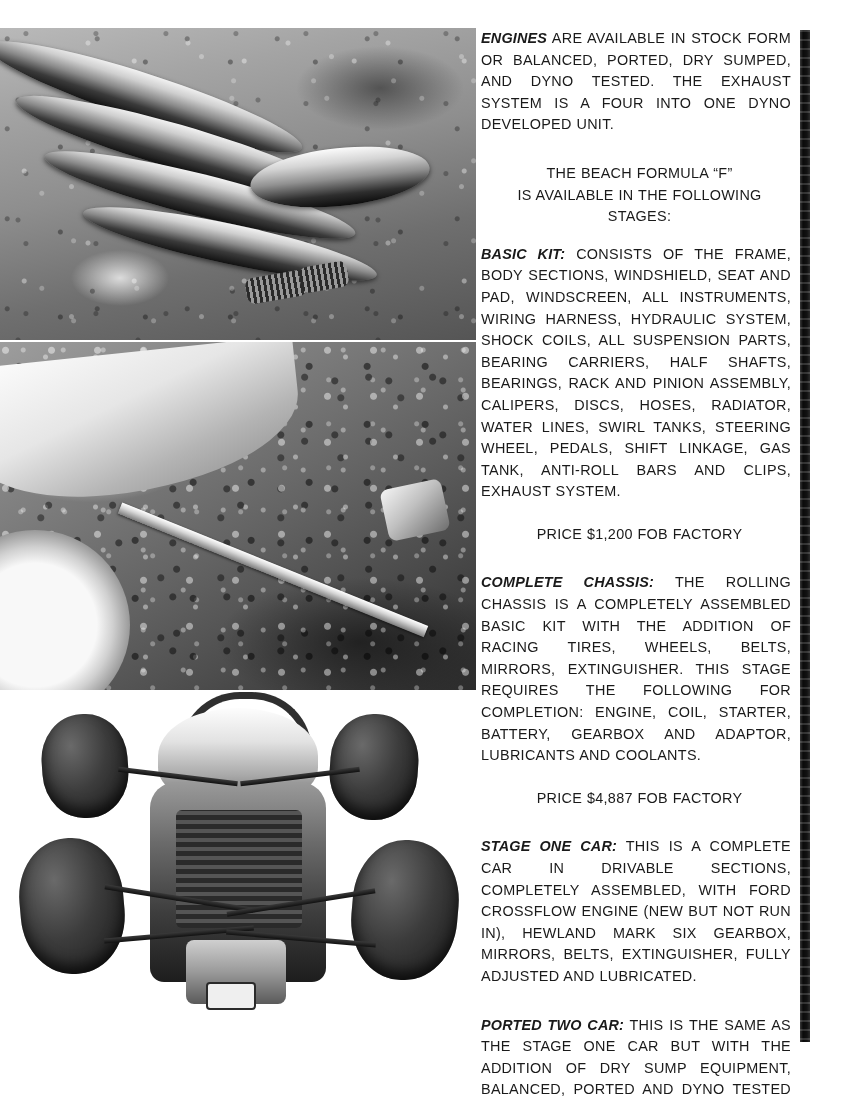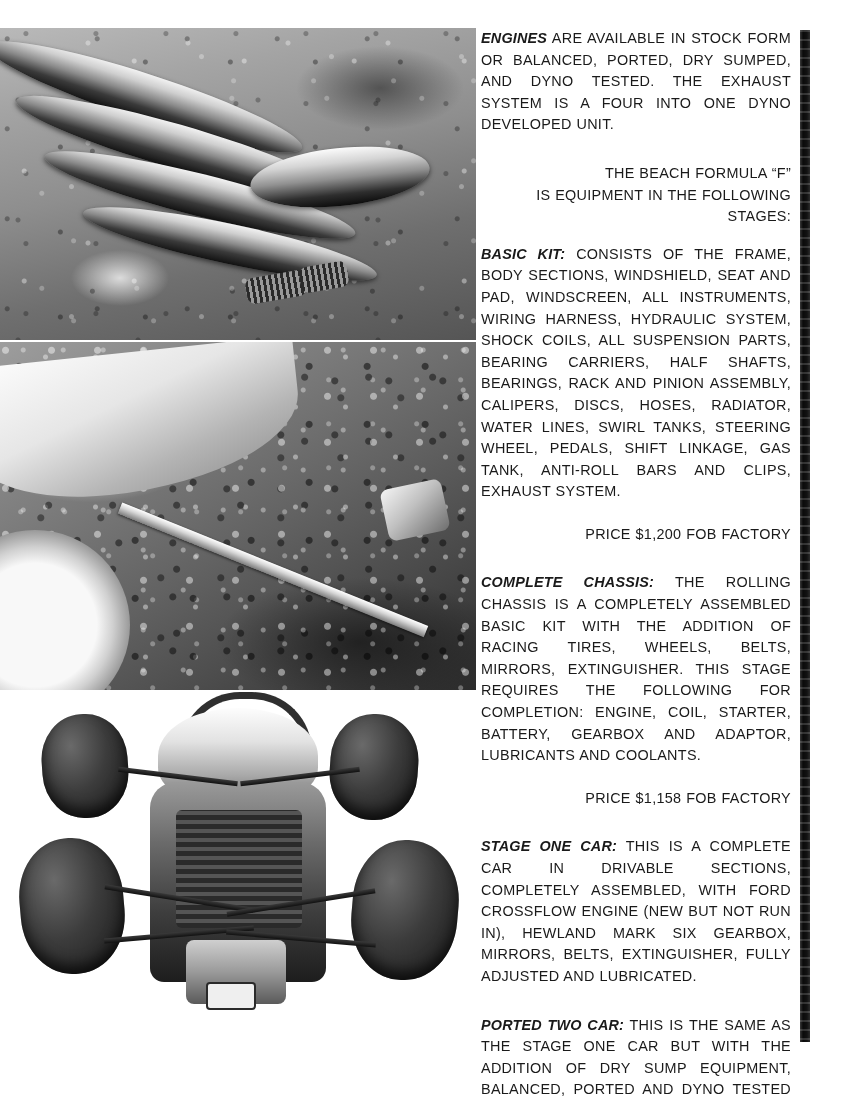--- a/index.html
+++ b/index.html
@@ -211,21 +211,21 @@
     font-size: 14.4px;
     line-height: 21.6px;
     letter-spacing: .30px;
     text-align: justify;
     margin: 0;
     word-spacing: .5px;
   }
   .para + .para { margin-top: 21px; }
   .lead { font-style: italic; font-weight: bold; letter-spacing: .2px; }
   .price { margin-top: 19px; }
-  .tight { text-align: right; margin-left: 7px; }
+  .tight { text-align: center; margin-left: 7px; }
   .spacer-lg { height: 27px; }
 
   
   #page-edge-bar {
     position: absolute;
     left: 800px;
     top: 30px;
     width: 10px;
     height: 1012px;
     background:
@@ -278,31 +278,31 @@
     <div id="sump-detail"></div>
   </div>
 
   <div id="text-column">
 
     <p class="para"><span class="lead">ENGINES</span><span> ARE AVAILABLE IN STOCK FORM OR BALANCED, PORTED, DRY SUMPED, AND DYNO TESTED. THE EXHAUST SYSTEM IS A FOUR INTO ONE DYNO DEVELOPED UNIT.</span></p>
 
     <div class="spacer-lg"></div>
 
     <p class="para tight">THE BEACH FORMULA “F”</p>
-    <p class="para tight" style="margin-top:0">IS EQUIPMENT IN THE FOLLOWING STAGES:</p>
+    <p class="para tight" style="margin-top:0">IS AVAILABLE IN THE FOLLOWING STAGES:</p>
 
     <p class="para" style="margin-top:16px"><span class="lead">BASIC KIT:</span><span> CONSISTS OF THE FRAME, BODY SECTIONS, WINDSHIELD, SEAT AND PAD, WINDSCREEN, ALL INSTRUMENTS, WIRING HARNESS, HYDRAULIC SYSTEM, SHOCK COILS, ALL SUSPENSION PARTS, BEARING CARRIERS, HALF SHAFTS, BEARINGS, RACK AND PINION ASSEMBLY, CALIPERS, DISCS, HOSES, RADIATOR, WATER LINES, SWIRL TANKS, STEERING WHEEL, PEDALS, SHIFT LINKAGE, GAS TANK, ANTI-ROLL BARS AND CLIPS, EXHAUST SYSTEM.</span></p>
 
     <p class="para tight price">PRICE $1,200 FOB FACTORY</p>
 
     <div class="spacer-lg"></div>
 
     <p class="para"><span class="lead">COMPLETE CHASSIS:</span><span> THE ROLLING CHASSIS IS A COMPLETELY ASSEMBLED BASIC KIT WITH THE ADDITION OF RACING TIRES, WHEELS, BELTS, MIRRORS, EXTINGUISHER. THIS STAGE REQUIRES THE FOLLOWING FOR COMPLETION: ENGINE, COIL, STARTER, BATTERY, GEARBOX AND ADAPTOR, LUBRICANTS AND COOLANTS.</span></p>
 
-    <p class="para tight price">PRICE $1,158 FOB FACTORY</p>
+    <p class="para tight price">PRICE $4,887 FOB FACTORY</p>
 
     <div class="spacer-lg"></div>
 
     <p class="para"><span class="lead">STAGE ONE CAR:</span><span> THIS IS A COMPLETE CAR IN DRIVABLE SECTIONS, COMPLETELY ASSEMBLED, WITH FORD CROSSFLOW ENGINE (NEW BUT NOT RUN IN), HEWLAND MARK SIX GEARBOX, MIRRORS, BELTS, EXTINGUISHER, FULLY ADJUSTED AND LUBRICATED.</span></p>
 
 
     <div class="spacer-lg"></div>
 
     <p class="para"><span class="lead">PORTED TWO CAR:</span><span> THIS IS THE SAME AS THE STAGE ONE CAR BUT WITH THE ADDITION OF DRY SUMP EQUIPMENT, BALANCED, PORTED AND DYNO TESTED ENGINE.</span></p>
 

